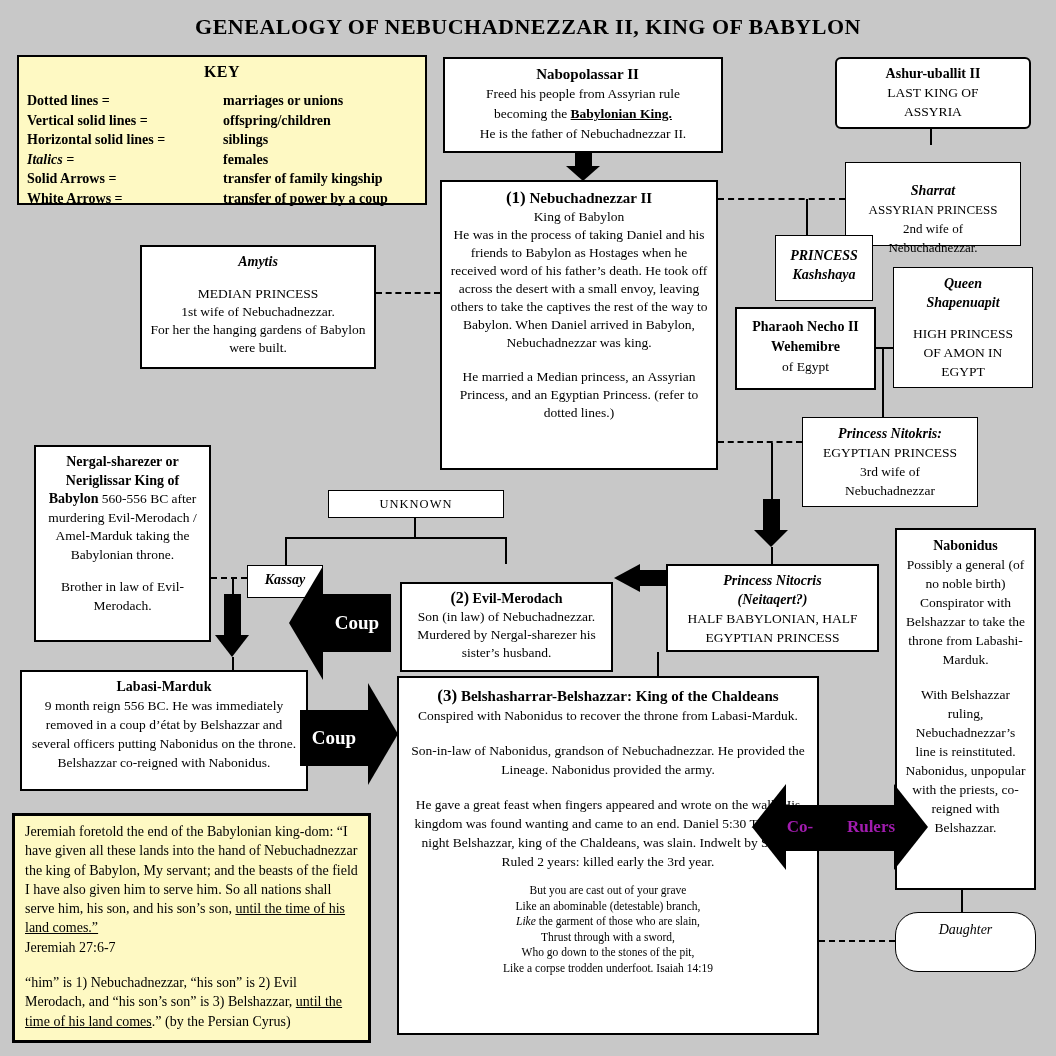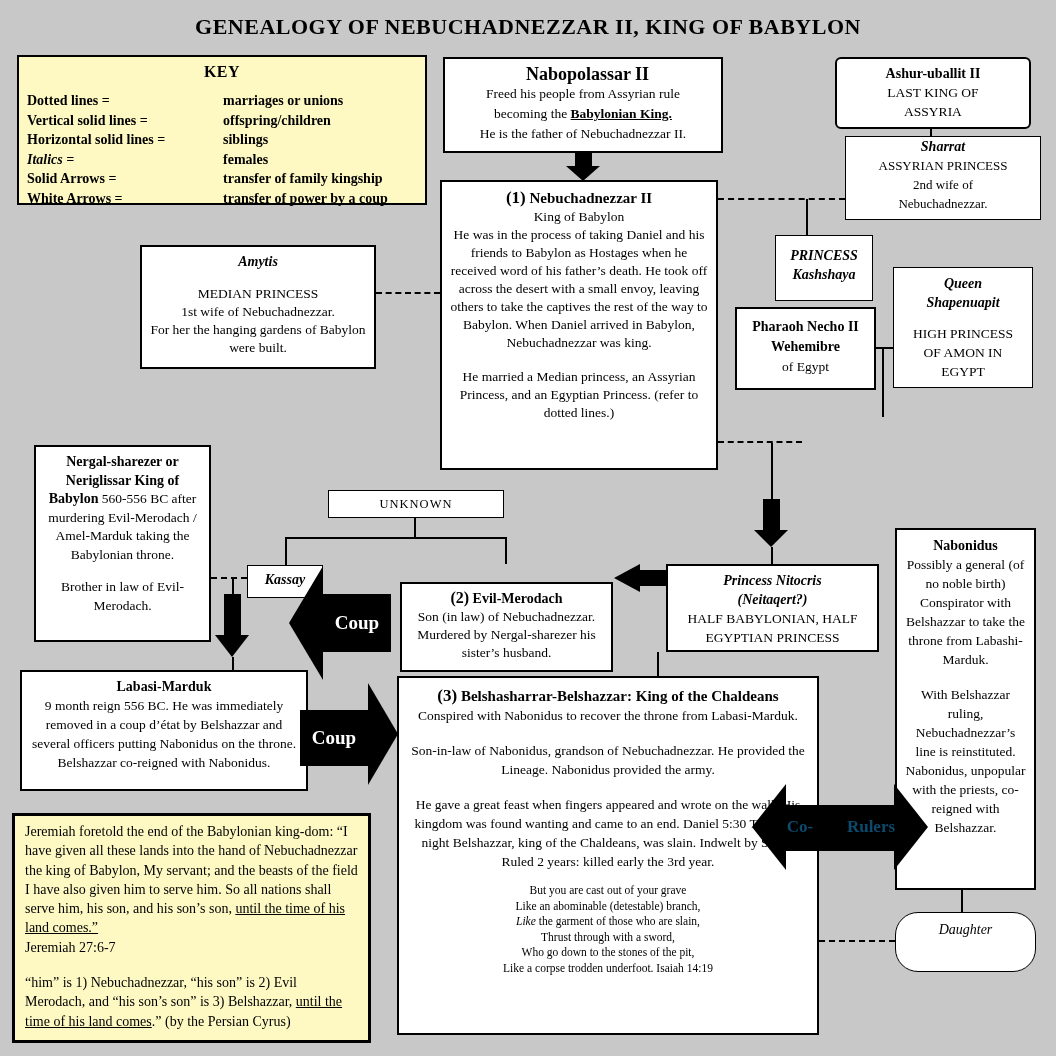--- a/index.html
+++ b/index.html
@@ -24,21 +24,21 @@
   .stem{position:absolute;background:#000;z-index:3;}
   .tri{position:absolute;width:0;height:0;z-index:3;}
   .tri-down{border-left:17px solid transparent;border-right:17px solid transparent;border-top:15px solid #000;}
   .bigblk{position:absolute;background:#000;z-index:3;color:#fff;font-weight:bold;
           display:flex;align-items:center;justify-content:center;font-size:19px;}
   .key-heading{font-weight:bold;font-size:16px;margin-top:6px;letter-spacing:.5px;}
   .key-grid{display:grid;grid-template-columns:196px 1fr;text-align:left;
             padding:10px 8px 0 8px;font-weight:bold;font-size:14px;line-height:19.5px;}
   .poem{font-size:11.5px;line-height:15.5px;}
   .jtext{text-align:left;font-size:14px;line-height:19.3px;padding:6px 10px;}
-  .wlabel{position:absolute;color:#0c4a6e;font-weight:bold;font-size:17px;text-align:center;z-index:4;}
+  .wlabel{position:absolute;color:#a21caf;font-weight:bold;font-size:17px;text-align:center;z-index:4;}
 </style>
 </head>
 <body>
 
 <div class="stage">
 
   <div class="title">GENEALOGY OF NEBUCHADNEZZAR II, KING OF BABYLON</div>
 
   <div class="box yellow b2" style="left:17px;top:55px;width:410px;height:150px;">
     <div class="key-heading">KEY</div>
@@ -52,33 +52,33 @@
       <span class="it">Italics =</span>
         <span>females</span>
       <span>Solid Arrows =</span>
         <span>transfer of family kingship</span>
       <span>White Arrows =</span>
         <span>transfer of power by a coup</span>
     </div>
   </div>
 
   <div class="box b2" style="left:443px;top:57px;width:280px;height:96px;padding-top:5px;line-height:20px;">
-    <div class="bt" style="font-size:18px;margin-left:9px;">Nabopolassar II</div>
+    <div class="bt" style="font-size:15px;margin-left:9px;">Nabopolassar II</div>
     <div>Freed his people from Assyrian rule</div>
     <div><span>becoming the </span><span class="bu">Babylonian King.</span></div>
     <div>He is the father of Nebuchadnezzar II.</div>
   </div>
 
   <div class="box b2" style="left:835px;top:57px;width:196px;height:72px;padding-top:5px;line-height:19px;border-radius:6px;">
     <div class="bt">Ashur-uballit II</div>
     <div>LAST KING OF</div>
     <div>ASSYRIA</div>
   </div>
 
-  <div class="box" style="left:845px;top:136px;width:196px;height:84px;padding-top:0;line-height:19px;font-size:13px;">
+  <div class="box" style="left:845px;top:162px;width:176px;height:84px;padding-top:18px;line-height:19px;font-size:13px;">
     <div class="bi">Sharrat</div>
     <div>ASSYRIAN PRINCESS</div>
     <div>2nd wife of</div>
     <div>Nebuchadnezzar.</div>
   </div>
 
   <div class="box b2" style="left:440px;top:180px;width:278px;height:290px;padding:7px 8px 0 8px;">
     <div><span class="num">(1)</span><span class="bt" style="font-size:15px;"> Nebuchadnezzar II</span></div>
     <div>King of Babylon</div>
     <div>He was in the process of taking Daniel and his friends to Babylon as Hostages when he received word of his father’s death. He took off across the desert with a small envoy, leaving others to take the captives the rest of the way to Babylon. When Daniel arrived in Babylon, Nebuchadnezzar was king.</div>
@@ -107,20 +107,26 @@
 
   <div class="box" style="left:893px;top:267px;width:140px;height:121px;padding-top:6px;line-height:19px;">
     <div class="bi">Queen</div>
     <div class="bi">Shapenuapit</div>
     <div class="sp12"></div>
     <div>HIGH PRINCESS</div>
     <div>OF AMON IN</div>
     <div>EGYPT</div>
   </div>
 
+  <div class="box" style="left:802px;top:417px;width:176px;height:90px;padding-top:6px;line-height:19px;">
+    <div class="bi">Princess Nitokris:</div>
+    <div>EGYPTIAN PRINCESS</div>
+    <div>3rd wife of</div>
+    <div>Nebuchadnezzar</div>
+  </div>
 
   <div class="box b2" style="left:34px;top:445px;width:177px;height:197px;padding:6px 8px 0 8px;line-height:18.5px;">
     <div><span class="bt">Nergal-sharezer or Neriglissar King of Babylon</span><span> 560-556 BC after murdering Evil-Merodach / Amel-Marduk taking the Babylonian throne.</span></div>
     <div class="sp14"></div>
     <div>Brother in law of Evil-Merodach.</div>
   </div>
 
   <div class="box" style="left:328px;top:490px;width:176px;height:28px;font-size:12.5px;letter-spacing:1px;line-height:26px;">
     <div>UNKNOWN</div>
   </div>

